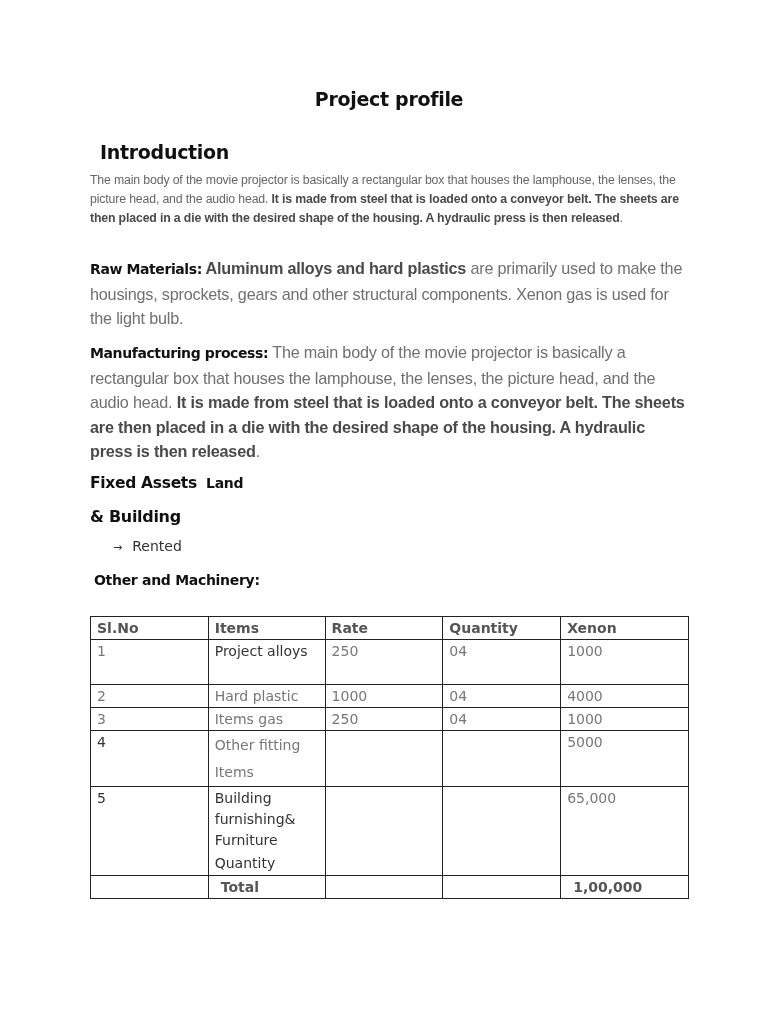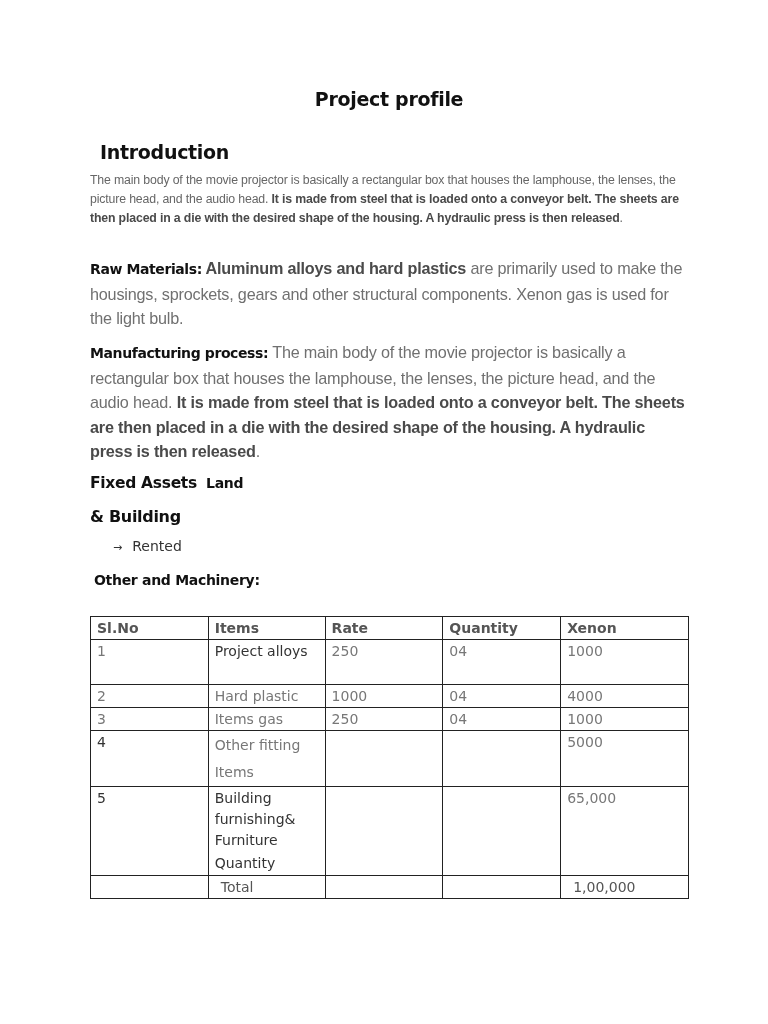--- a/index.html
+++ b/index.html
@@ -16,21 +16,21 @@
   .fa .land { font-size:14px; margin-left:4px; }
   .bld { position:absolute; left:90px; top:507px; font-family:"DejaVu Sans", sans-serif; font-weight:bold; font-size:16px; color:#111; letter-spacing:-0.3px; }
   .rented { position:absolute; left:113px; top:538px; font-family:"DejaVu Sans", sans-serif; font-size:14px; color:#333; }
   .rented .arrow { font-size:11px; margin-right:10px; color:#333; }
   .pm { position:absolute; left:94px; top:572px; font-family:"DejaVu Sans", sans-serif; font-weight:bold; font-size:14px; color:#111; letter-spacing:-0.3px; }
   table { position:absolute; left:90px; top:616px; width:599px; border-collapse:collapse; font-family:"DejaVu Sans", sans-serif; font-size:14px; color:#777; }
   td, th { border:1px solid #222; vertical-align:top; padding:1px 6px 0 6px; text-align:left; line-height:21px; font-weight:normal; }
   th { font-weight:bold; color:#555; height:21px; }
   col.c1 { width:118px; } col.c2 { width:117px; } col.c3 { width:118px; } col.c4 { width:118px; } col.c5 { width:128px; }
   .dark { color:#333; }
-  .bold { font-weight:normal; color:#555;padding-left:12px; }
+  .bold { font-weight:bold; color:#555;padding-left:12px; }
 </style>
 </head>
 <body>
 
 <div class="title">Project profile</div>
 
 <div class="h2">Introduction</div>
 <div class="intro"><span>The main body of the movie projector is basically a rectangular box that houses the lamphouse, the lenses, the picture head, and the audio head. </span><b>It is made from steel that is loaded onto a conveyor belt. The sheets are then placed in a die with the desired shape of the housing. A hydraulic press is then released</b><span>.</span></div>
 
 <div class="para p-raw"><span class="lbl">Raw Materials:</span><b> Aluminum alloys and hard plastics</b><span> are primarily used to make the housings, sprockets, gears and other structural components. Xenon gas is used for the light bulb.</span></div>

